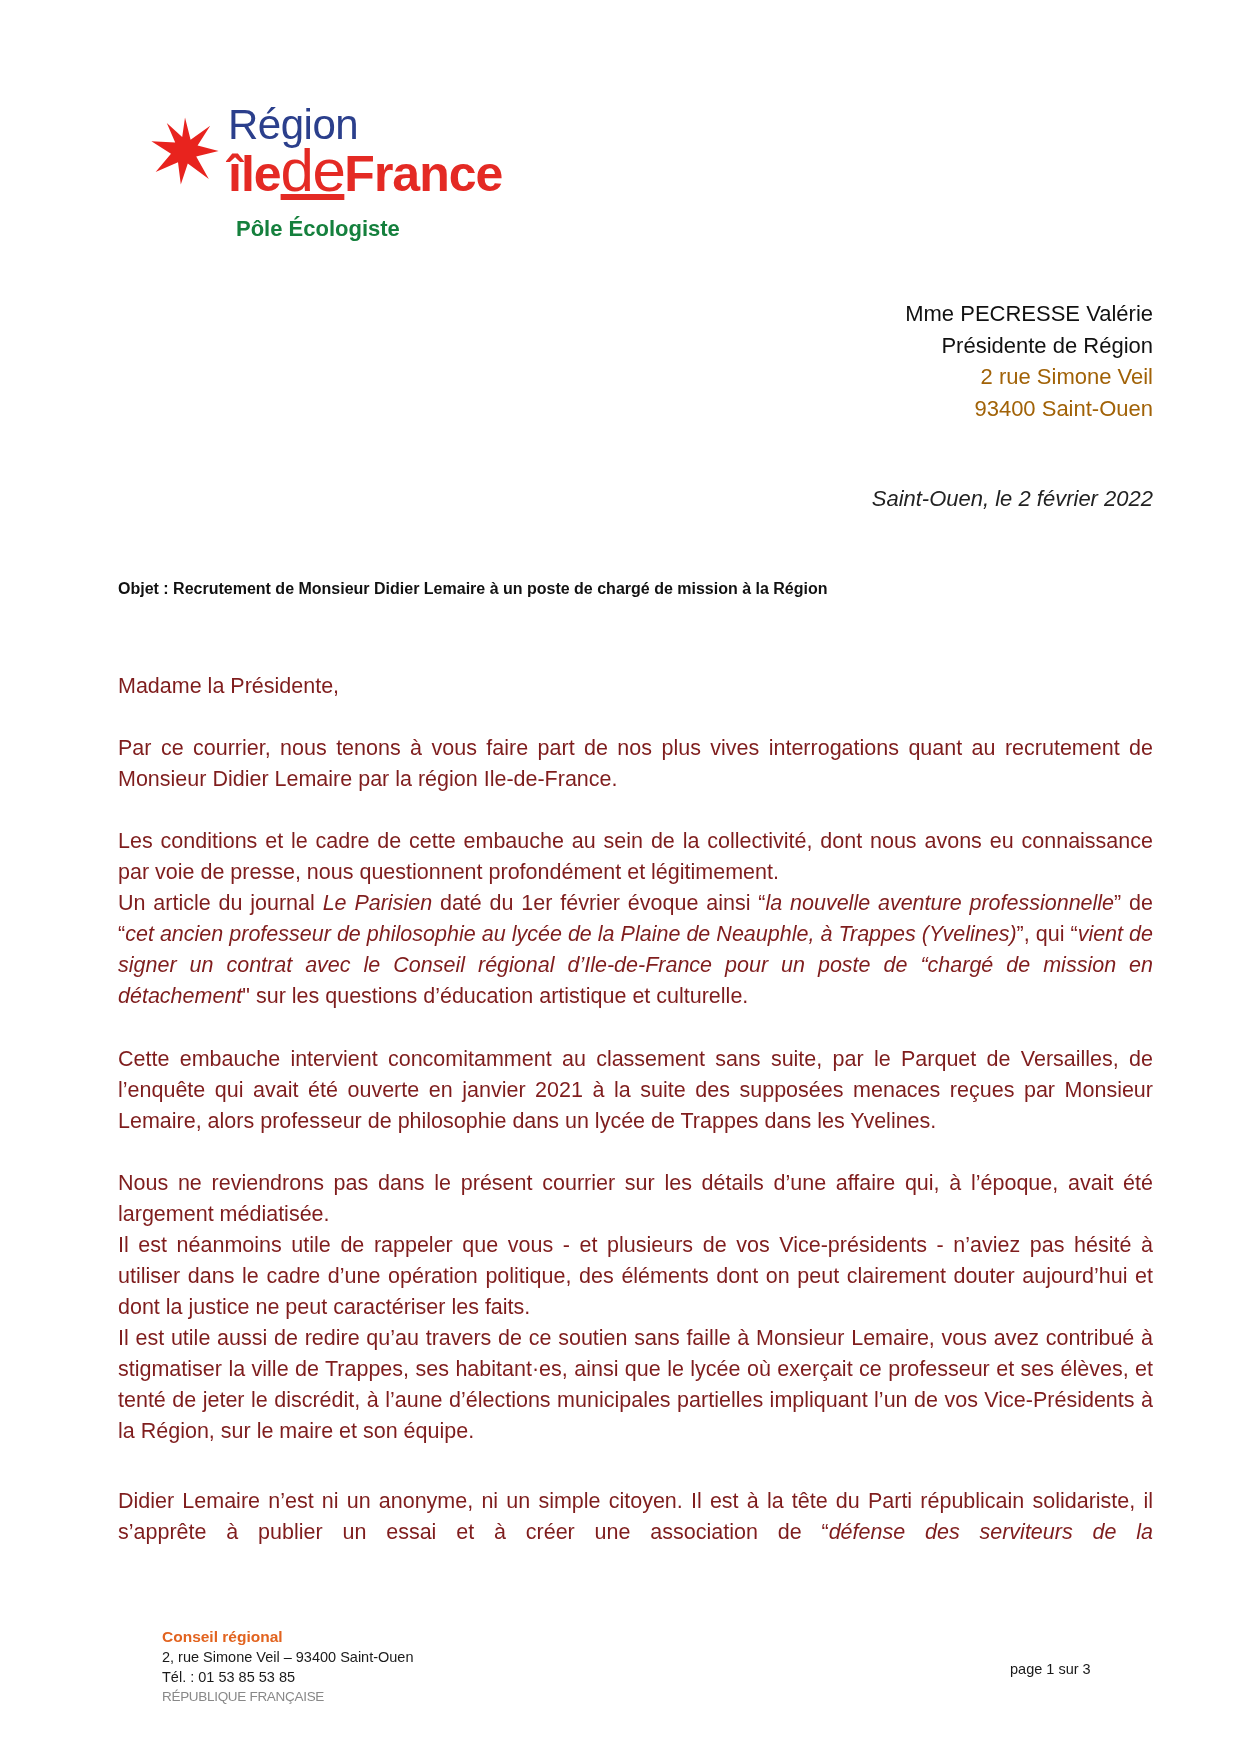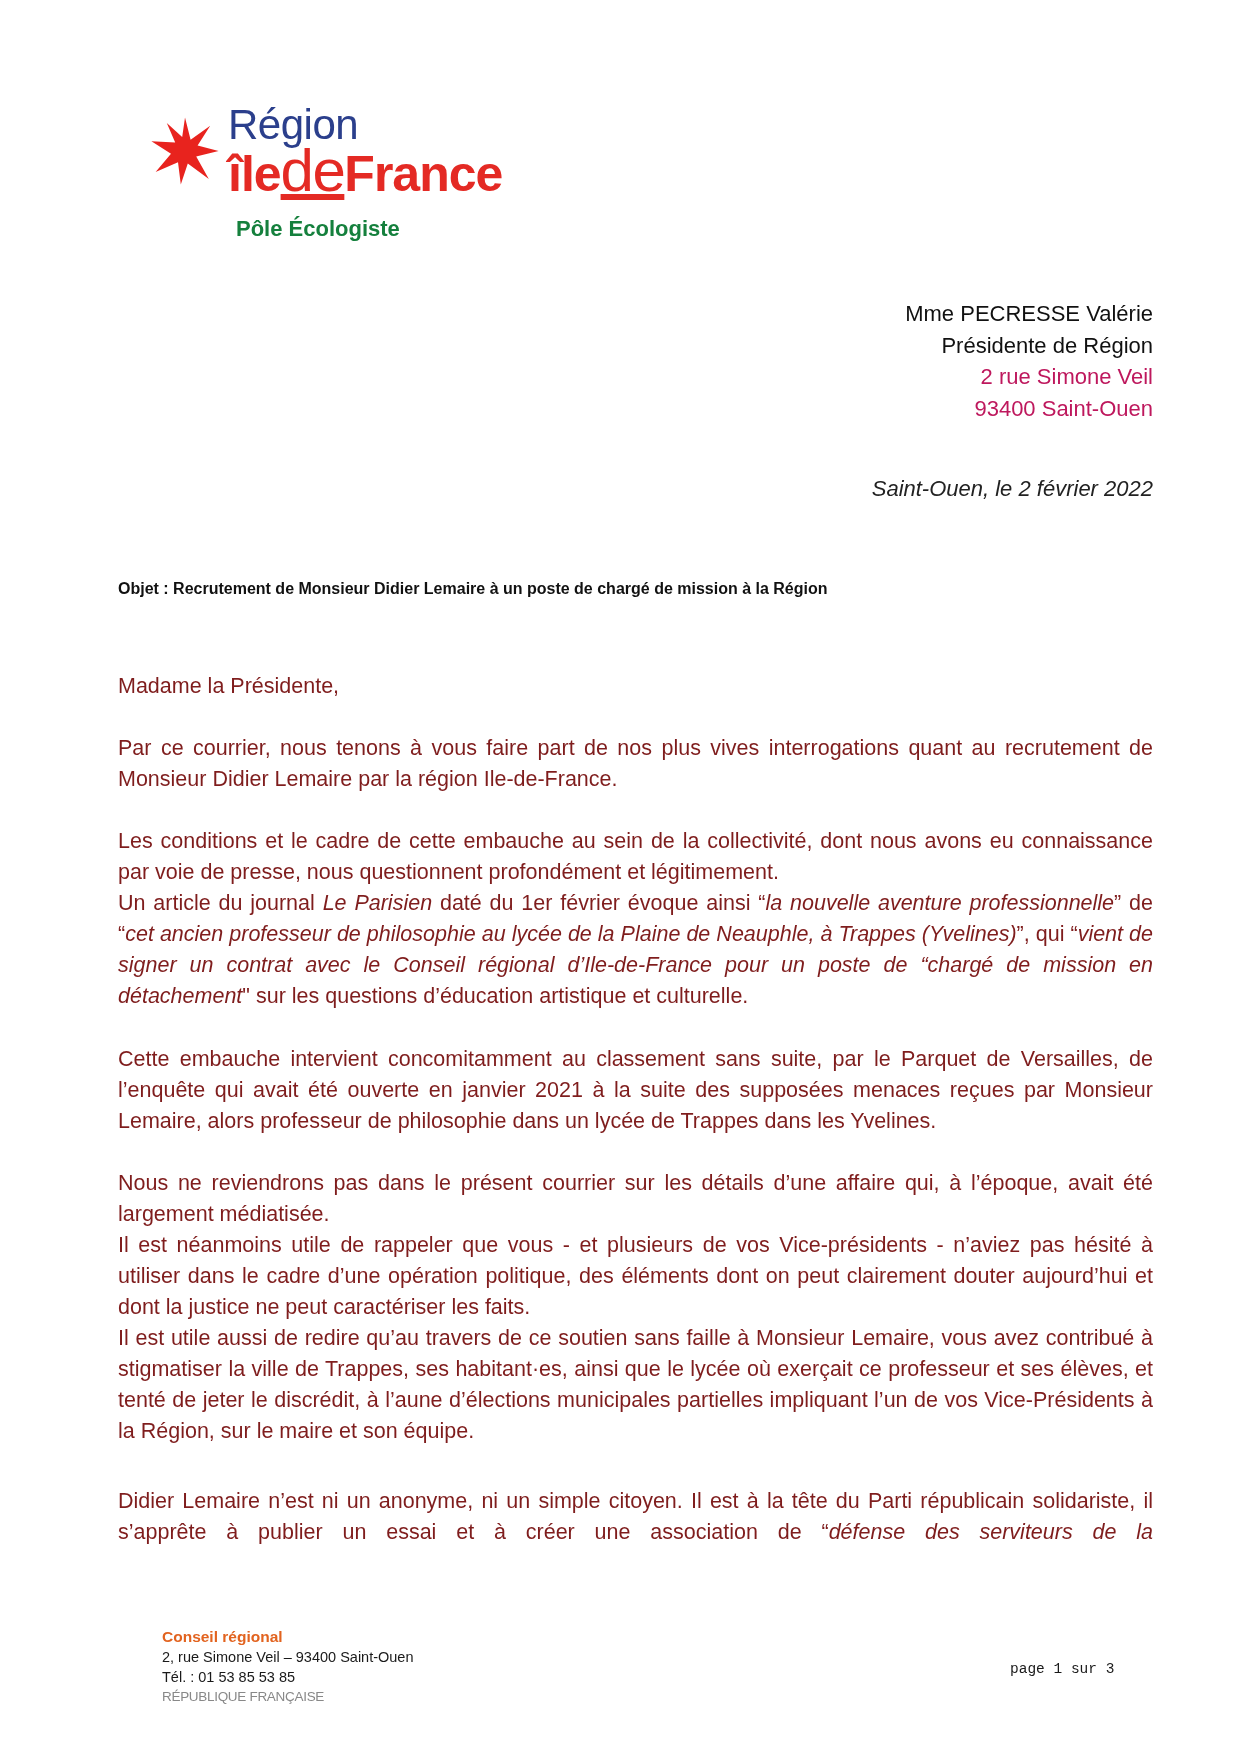--- a/index.html
+++ b/index.html
@@ -12,41 +12,41 @@
                  font-family: "Liberation Sans", sans-serif; letter-spacing: -0.5px; line-height: 46px; }
   .logo-idf { position: absolute; left: 78px; top: 42px; font-size: 50px; color: #e42a24;
               line-height: 54px; letter-spacing: -1px; white-space: nowrap; }
   .logo-idf .b { font-weight: bold; }
   .logo-idf .de { font-weight: normal; font-size: 60px; letter-spacing: -1.5px; text-decoration: underline; }
 
   .pole { position: absolute; left: 236px; top: 216px; font-size: 22px; font-weight: bold; color: #15803d; }
 
   .recipient { position: absolute; right: 89px; top: 298px; text-align: right; font-size: 22px; line-height: 31.5px; }
   .recipient .bold { font-weight: normal; }
-  .recipient .reg { color: #be185d; text-align: right; }
+  .recipient .reg { color: #a16207; text-align: right; }
 
-  .date { position: absolute; right: 89px; top: 476px; font-size: 22px; font-style: italic; color: #222; }
+  .date { position: absolute; right: 89px; top: 486px; font-size: 22px; font-style: italic; color: #222; }
 
   .subject { position: absolute; left: 118px; top: 580px; font-size: 16px; font-weight: bold; white-space: nowrap; }
 
   .body-text { position: absolute; left: 118px; width: 1035px; font-size: 21.5px; line-height: 31px;
                text-align: justify; color: #7f1d1d; }
   .body-text p { margin: 0; }
   .salutation { top: 671px; }
   .p1 { top: 733px; }
   .p2 { top: 826px; }
   .p3 { top: 1044px; }
   .p4 { top: 1168px; }
   .p5 { top: 1486px; }
   .last-line { text-align-last: justify; }
 
   .footer-left { position: absolute; left: 162px; top: 1627px; font-size: 14.5px; line-height: 20px; color: #1a1a1a; }
   .footer-org { color: #e2631f; font-weight: bold; font-size: 15.5px; }
   .footer-rep { color: #888888; font-size: 13.5px; margin-top: 0; letter-spacing: -0.3px; }
-  .footer-page { position: absolute; left: 1010px; top: 1661px; font-size: 14.5px; color: #1a1a1a; font-family: Liberation Mono, monospace; }
+  .footer-page { position: absolute; left: 1010px; top: 1661px; font-size: 14.5px; color: #1a1a1a; }
 </style>
 </head>
 <body>
 
 <div class="logo">
   <svg class="logo-star" viewBox="0 0 100 100">
     <polygon fill="#e8231e" points="50,2 58,34 86,14 68,42 98,50 66,58 84,90 54,68 44,98 40,66 8,80 30,54 2,36 36,38 24,10 46,30"></polygon>
   </svg>
   <div class="logo-region">Région</div>
   <div class="logo-idf"><span class="b">île</span><span class="de">de</span><span class="b">France</span></div>

